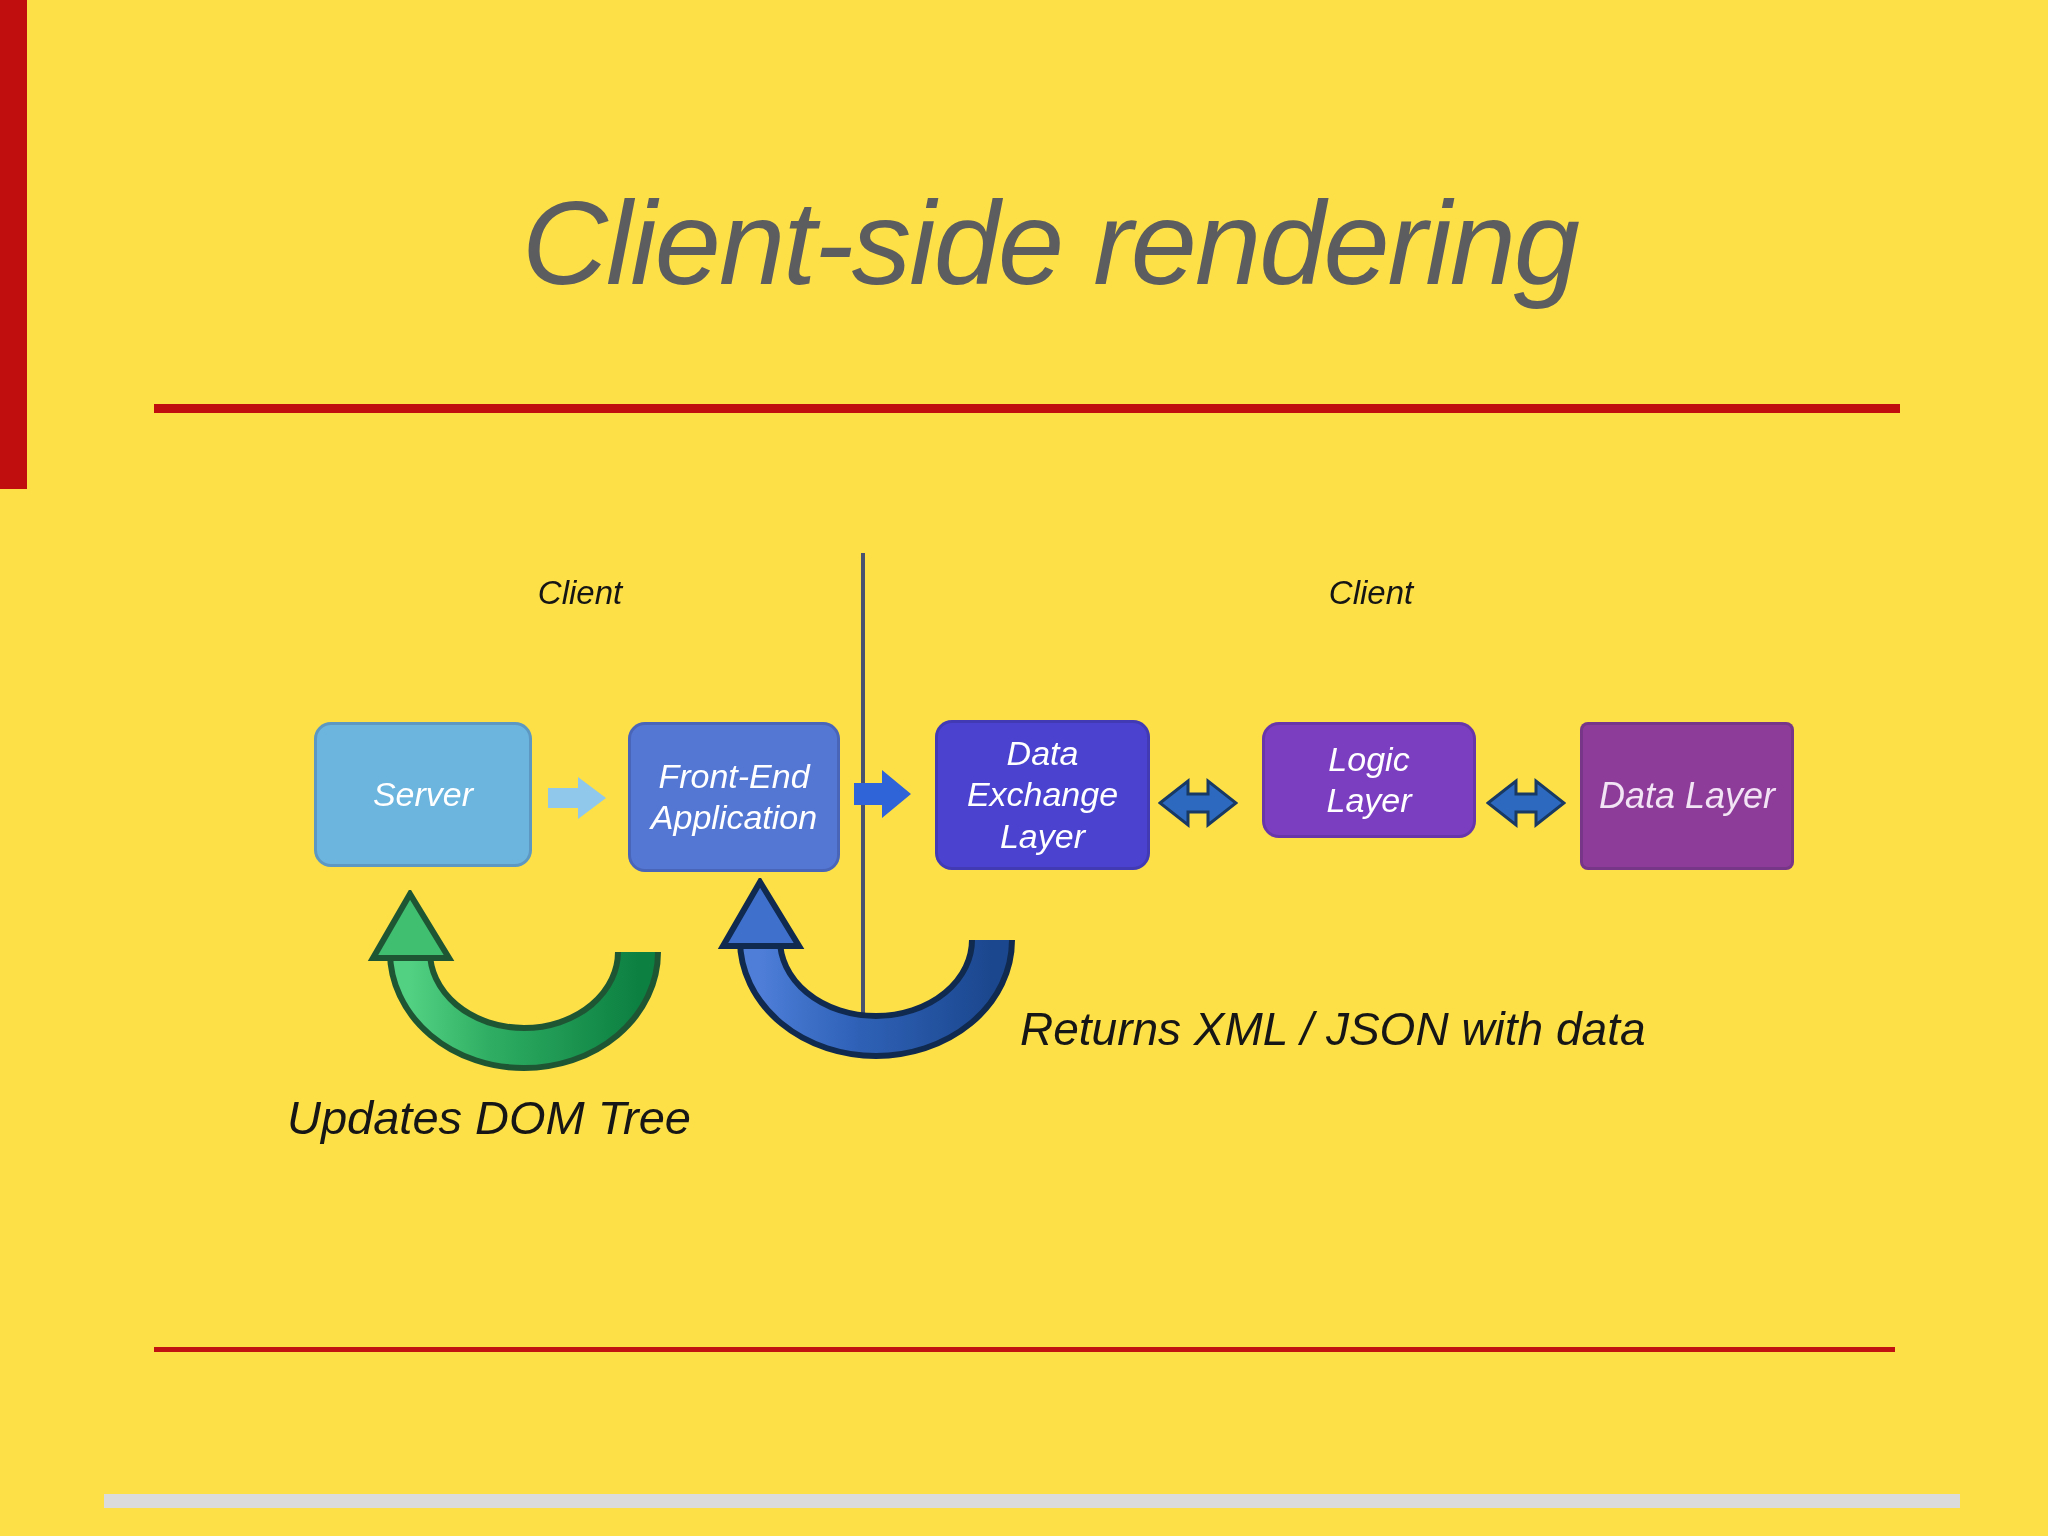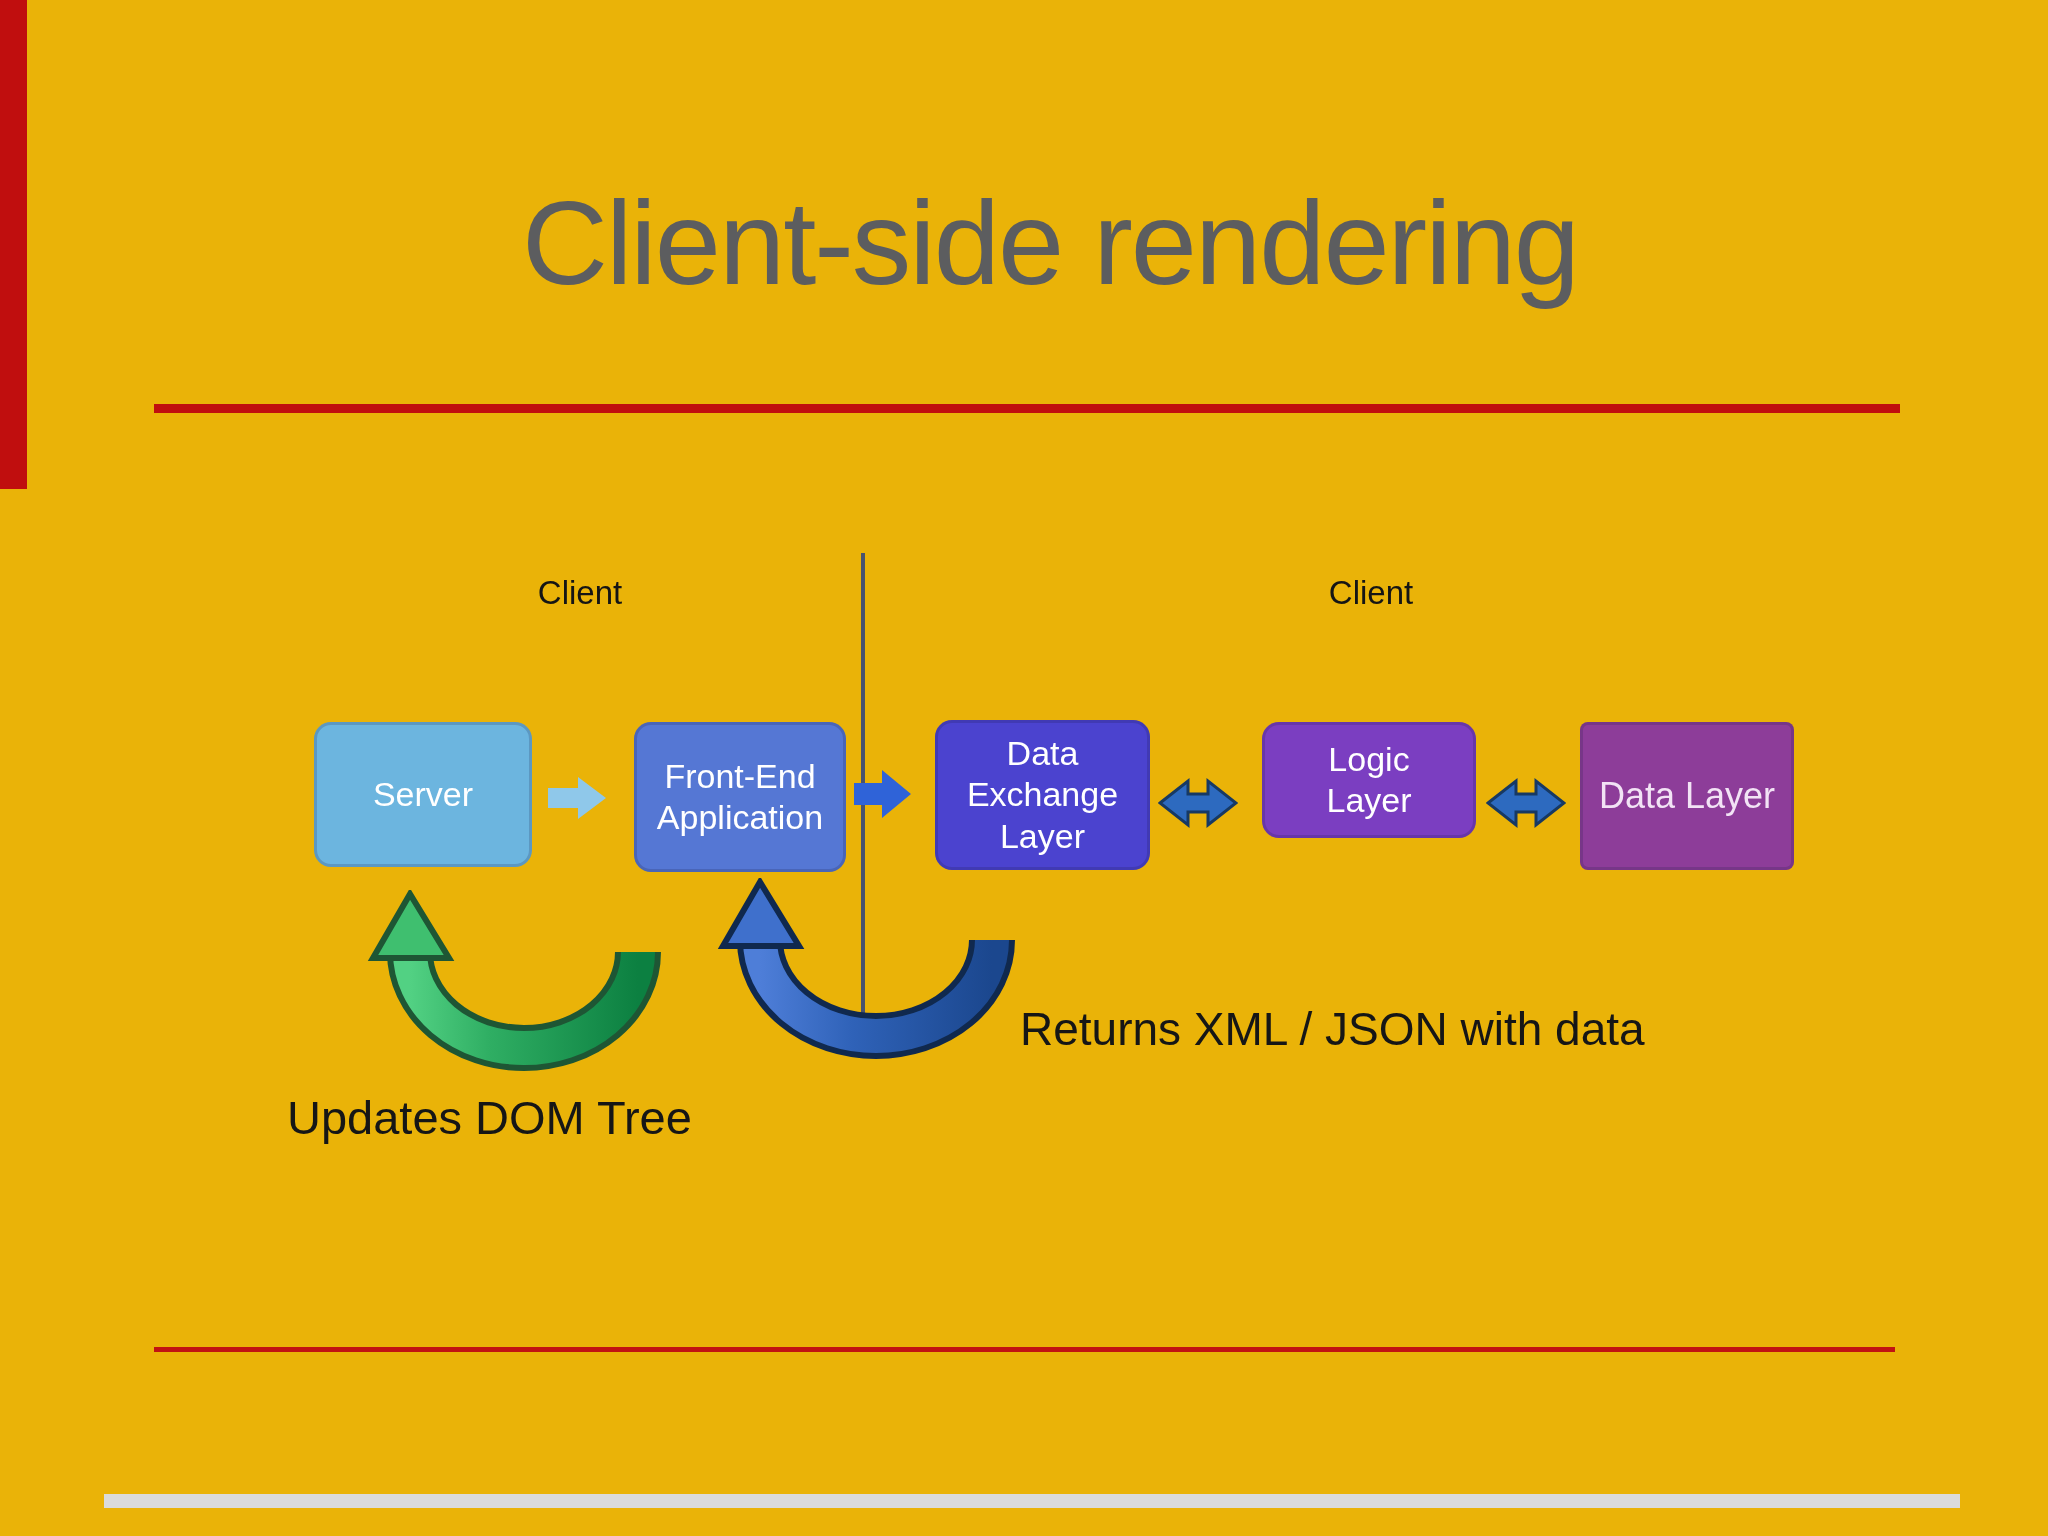--- a/index.html
+++ b/index.html
@@ -5,21 +5,22 @@
   html, body {
     margin: 0; padding: 0;
     width: 2048px; height: 1536px;
     background: #ffffff;
     overflow: hidden;
     font-family: "Liberation Sans", "DejaVu Sans", sans-serif;
   }
   .slide {
     position: relative;
     width: 2048px; height: 1536px;
-    background: #eab308;
+    background: #fde047;
+    font-style: italic;
   }
   
   .left-accent {
     position: absolute; left: 0; top: 0;
     width: 27px; height: 489px;
     background: #c00e0e;
   }
   .title {
     position: absolute; top: 172px; left: 1050px;
     transform: translateX(-50%);
@@ -62,21 +63,21 @@
     top: 722px; height: 145px;
     border-radius: 17px;
     display: flex; align-items: center; justify-content: center;
     text-align: center;
     color: #ffffff;
     font-size: 34px; line-height: 1.22;
     box-shadow: inset 0 0 0 3px rgba(20,20,60,0.18);
   }
   .dbox span { display: block; }
   .dbox.browser        { left: 314px;  width: 218px; background: #6cb5df; }
-  .dbox.front-end      { left: 628px;  width: 212px; height: 150px; background: #5577d4; margin-left: 6px; }
+  .dbox.front-end      { left: 628px;  width: 212px; height: 150px; background: #5577d4; }
   .dbox.data-exchange  { left: 935px;  width: 215px; height: 150px; top: 720px; background: #4b43cf; }
   .dbox.logic          { left: 1262px; width: 214px; height: 116px; background: #7b3ec1; }
   .dbox.data-layer     { left: 1580px; width: 214px; height: 148px; background: #8d3d99; font-size: 36px; border-radius: 8px; }
   .dbox.data-layer .lbl { color: #f2e3f5; }
   .arrow-svg { position: absolute; }
   .a-browser-fe   { left: 548px;  top: 772px; }
   .a-fe-dex       { left: 854px;  top: 766px; }
   .a-dex-logic    { left: 1158px; top: 776px; }
   .a-logic-dlayer { left: 1486px; top: 776px; }
   .a-green        { left: 360px;  top: 890px; }

